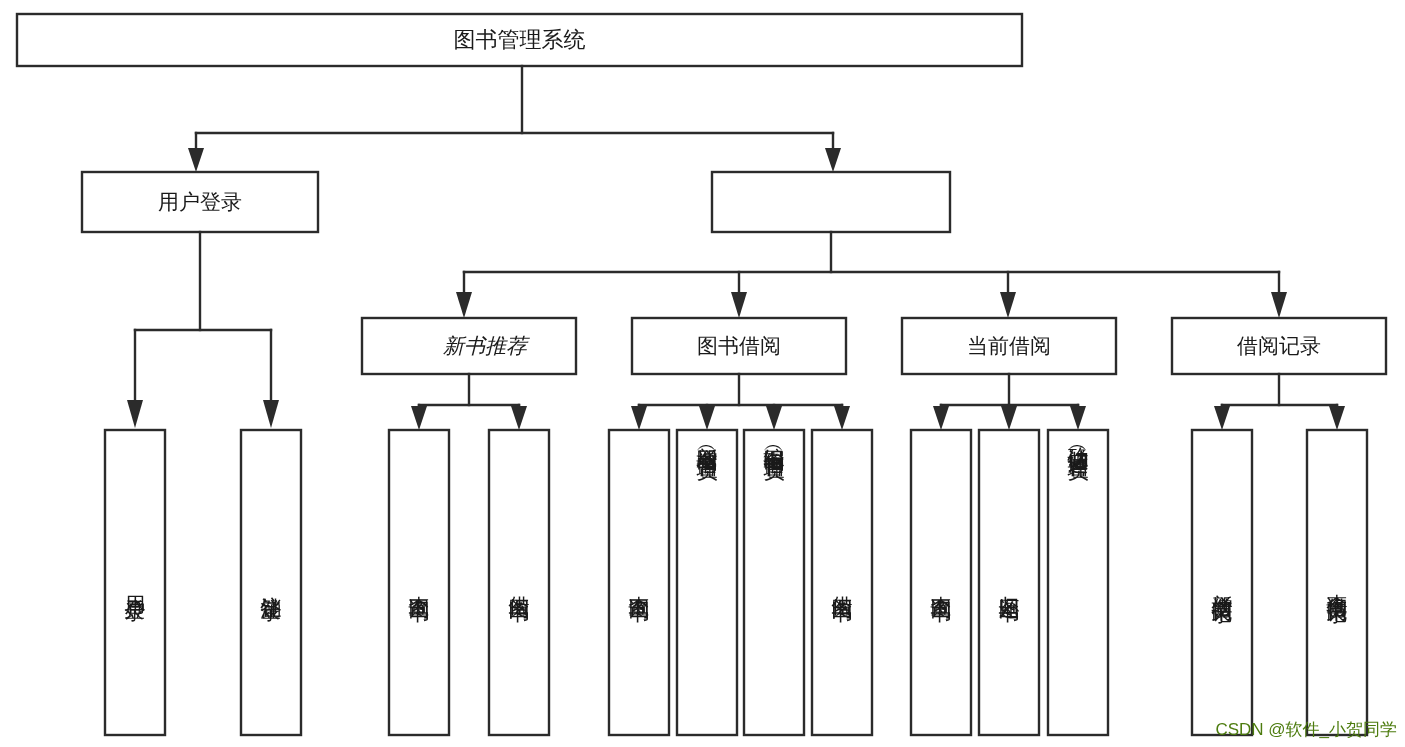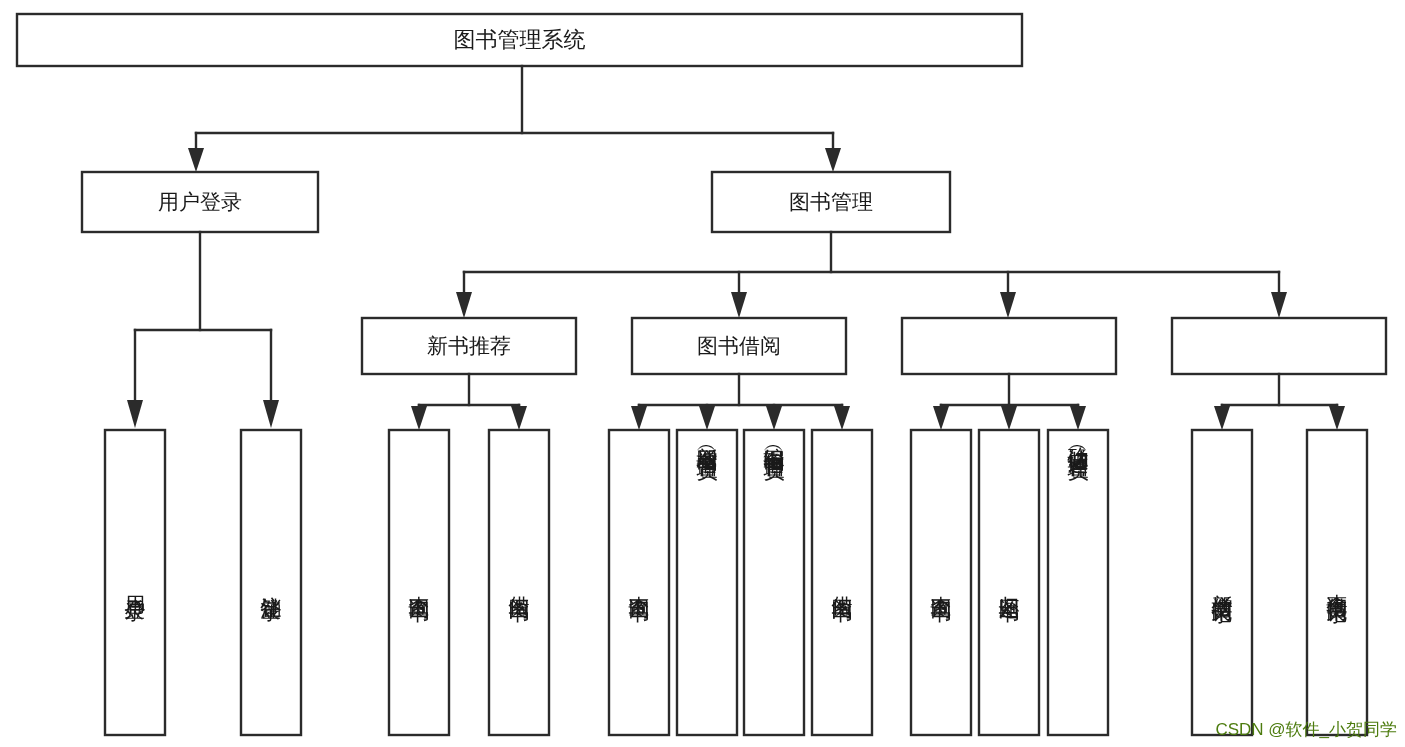--- a/index.html
+++ b/index.html
@@ -185,33 +185,36 @@
   </svg>
 
   <div class="htext-wrap" style="left:17px; top:14px; width:1005px; height:52px;text-align:center;">
     <span class="htext title">图书管理系统</span>
   </div>
 
   <div class="htext-wrap" style="left:82px; top:172px; width:236px; height:60px;">
     <span class="htext">用户登录</span>
   </div>
 
-  <div class="htext-wrap" style="left:712px; top:172px; width:238px; height:60px;">
-    <span class="htext">图书管理</span>
-  </div>
-
-  <div class="htext-wrap" style="left:362px; top:318px; width:214px; height:56px;">
+
+  <div class="htext-wrap" style="left:378px; top:318px; width:214px; height:56px;font-style:italic;">
     <span class="htext">新书推荐</span>
   </div>
 
   <div class="htext-wrap" style="left:632px; top:318px; width:214px; height:56px;">
     <span class="htext">图书借阅</span>
   </div>
 
-
+  <div class="htext-wrap" style="left:902px; top:318px; width:214px; height:56px;">
+    <span class="htext">当前借阅</span>
+  </div>
+
+  <div class="htext-wrap" style="left:1172px; top:318px; width:214px; height:56px;">
+    <span class="htext">借阅记录</span>
+  </div>
 
   <div class="vtext-wrap" style="left:105px; top:430px; width:60px; height:305px;">
     <span class="vtext">用户登录</span>
   </div>
   <div class="vtext-wrap" style="left:241px; top:430px; width:60px; height:305px;">
     <span class="vtext">注销登录</span>
   </div>
 
   <div class="vtext-wrap" style="left:389px; top:430px; width:60px; height:305px;">
     <span class="vtext">查询图书</span>

